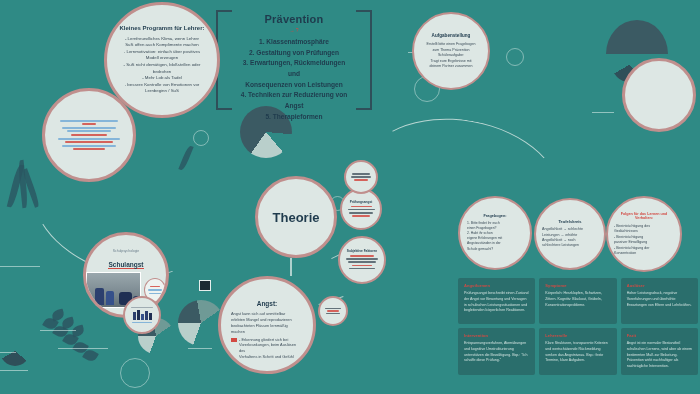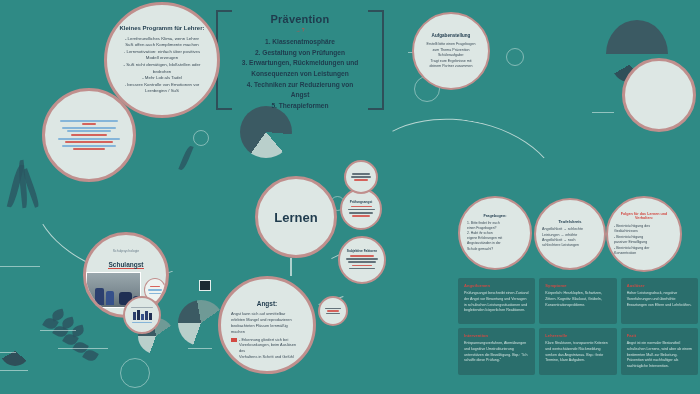--- a/index.html
+++ b/index.html
@@ -37,21 +37,21 @@
   .b-title{font-weight:bold;font-size:6px;color:#1f3b4d;margin-bottom:3px;line-height:1.25;}
   .b-line{font-size:4.4px;line-height:1.5;color:#3a4b57;}
 
   
   .tl{height:2px;border-radius:1px;background:#6c7f8c;margin:1.6px auto;opacity:.75;}
   .tl.red{background:#d24a43;opacity:.85;}
   .tl.blue{background:#7fb2d8;opacity:.95;}
   .tl.dark{background:#3a4b57;}
 
   
-  #praevention{position:absolute;left:216px;top:4px;width:168px;height:108px;}
+  #praevention{position:absolute;left:216px;top:4px;width:156px;height:108px;}
   #praevention .bracket{position:absolute;width:14px;height:96px;border:2px solid #2f4f59;}
   #praevention .bracket.l{left:0;top:6px;border-right:none;}
   #praevention .bracket.r{right:0;top:6px;border-left:none;}
   .pv-title{text-align:center;font-weight:bold;font-size:11px;color:#1f3b4d;margin-top:9px;letter-spacing:.2px;}
   .pv-sub{text-align:center;font-size:5px;color:#d24a43;margin:2px 0 4px;}
   .pv-list{list-style:none;margin:0;padding:0 22px;}
   .pv-list li{font-size:6.6px;font-weight:bold;color:#1f3b4d;line-height:1.62;text-align:center;}
 
   
   .panelgrid{position:absolute;left:458px;top:278px;width:240px;display:grid;
@@ -164,21 +164,21 @@
       <div class="tl blue" style="width:90%;"></div>
       <div class="tl red" style="width:72%;"></div>
       <div class="tl blue" style="width:80%;"></div>
       <div class="tl red" style="width:46%;"></div>
       <div class="b-line" style="visibility:hidden;height:0;">Regeln und Ziele</div>
     </div>
   </div>
 
   <div class="bubble" style="left:255px;top:176px;width:82px;height:82px;">
     <div class="inner">
-      <div style="font-size:13px;font-weight:bold;color:#1f3b4d;">Lernen</div>
+      <div style="font-size:13px;font-weight:bold;color:#1f3b4d;">Theorie</div>
     </div>
   </div>
 
   <div class="bubble" style="left:218px;top:276px;width:98px;height:98px;">
     <div class="inner" style="padding:10px 10px 0;">
       <div class="b-title" style="font-size:6.5px;">Angst:</div>
       <div class="b-line" style="font-size:3.9px;text-align:left;">Angst kann sich auf unmittelbar</div>
       <div class="b-line" style="font-size:3.9px;text-align:left;">erlebten Mangel und reproduzieren</div>
       <div class="b-line" style="font-size:3.9px;text-align:left;">beobachteten Flüssen lernmäßig</div>
       <div class="b-line" style="font-size:3.9px;text-align:left;">machen</div>

